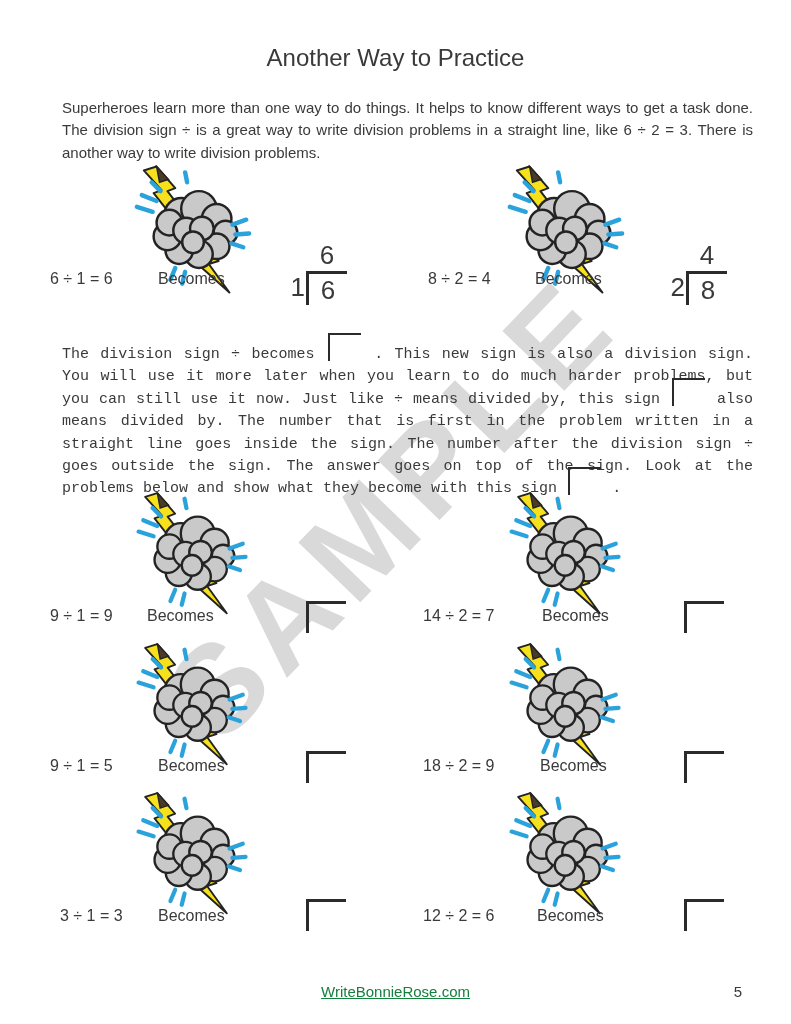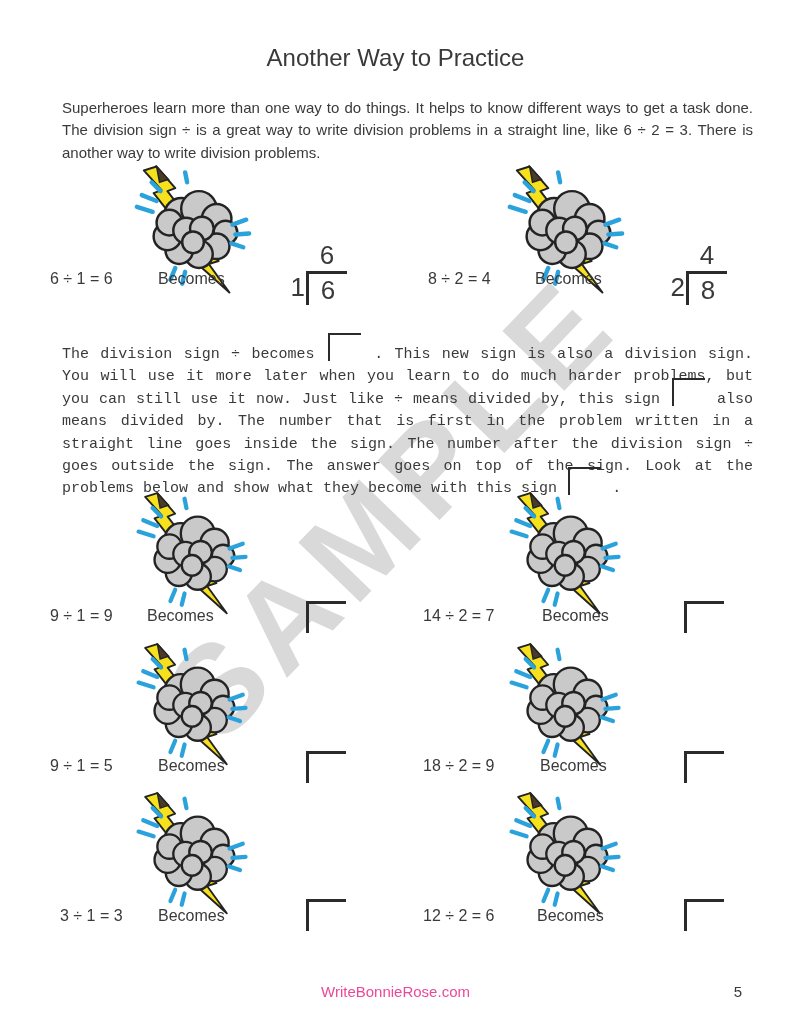--- a/index.html
+++ b/index.html
@@ -25,21 +25,21 @@
         border-left:3px solid #2b2b2b;border-top:3px solid #2b2b2b;z-index:1;}
   
   .div-construct{position:absolute;font-size:26px;line-height:1;z-index:1;}
   .div-construct .quotient{display:block;margin-left:22px;width:38px;height:29px;text-align:center;}
   .div-construct .main{display:flex;align-items:flex-start;}
   .div-construct .divisor{display:inline-block;width:19px;text-align:right;padding:3px 1px 0 0;}
   .div-construct .bracket-box{display:inline-block;border-left:3px solid #2b2b2b;border-top:3px solid #2b2b2b;
         width:38px;height:28px;text-align:center;padding-top:3px;}
   .cloud{position:absolute;z-index:1;}
   .footer-link{position:absolute;left:0;right:0;top:983px;text-align:center;font-size:15px;z-index:1;}
-  .footer-link a{color:#ec4899;cursor:pointer;}
+  .footer-link a{color:#15803d;text-decoration:underline;cursor:pointer;}
   .page-number{position:absolute;right:49px;top:983px;font-size:15px;z-index:1;}
 </style>
 </head>
 <body>
 
 <svg width="0" height="0" style="position:absolute">
   <defs>
     <symbol id="storm" viewBox="0 0 130 135">
 
       <path d="M27,1 L46,23 L38,26 L58,52 L44,48 L50,61 L24,28 L32,25 L14,5 Z" fill="#f7e11c" stroke="#232323" stroke-width="2" stroke-linejoin="round"></path>

